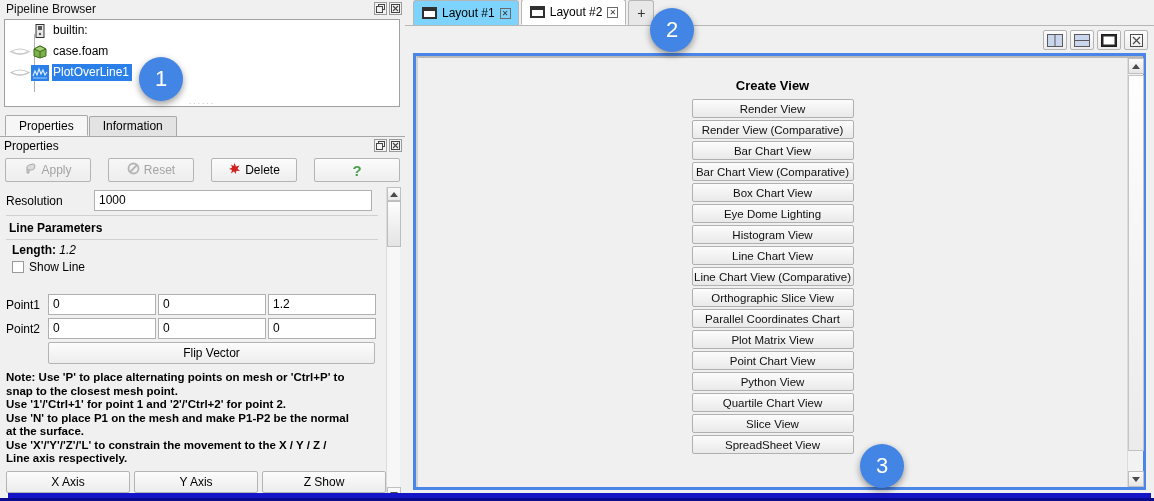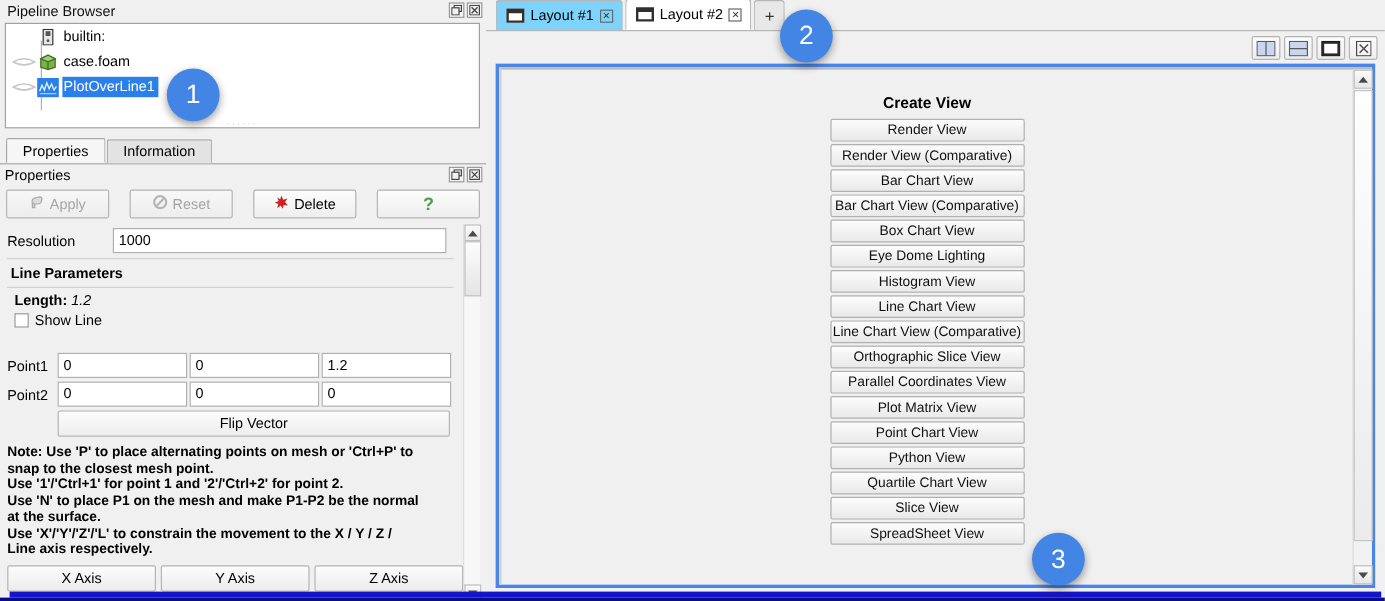--- a/index.html
+++ b/index.html
@@ -476,21 +476,21 @@
         <div>Use '1'/'Ctrl+1' for point 1 and '2'/'Ctrl+2' for point 2.</div>
         <div>Use 'N' to place P1 on the mesh and make P1-P2 be the normal</div>
         <div>at the surface.</div>
         <div>Use 'X'/'Y'/'Z'/'L' to constrain the movement to the X / Y / Z /</div>
         <div>Line axis respectively.</div>
       </div>
 
       <div id="axis-row">
         <div class="axis-btn">X Axis</div>
         <div class="axis-btn">Y Axis</div>
-        <div class="axis-btn">Z Axis</div>
+        <div class="axis-btn">Z Show</div>
       </div>
     </div>
 
     <div id="prop-scroll">
       <div class="sb-arrow" style="top:0;">
           <span class="tri-up"></span>
         </div>
       <div class="sb-track" style="top:14px; bottom:14px;"></div>
       <div class="sb-thumb" style="top:14px; height:46px;"></div>
       <div class="sb-arrow" style="bottom:0;">
@@ -551,21 +551,21 @@
           <div class="cv-btn">Render View</div>
           <div class="cv-btn">Render View (Comparative)</div>
           <div class="cv-btn">Bar Chart View</div>
           <div class="cv-btn">Bar Chart View (Comparative)</div>
           <div class="cv-btn">Box Chart View</div>
           <div class="cv-btn">Eye Dome Lighting</div>
           <div class="cv-btn">Histogram View</div>
           <div class="cv-btn">Line Chart View</div>
           <div class="cv-btn">Line Chart View (Comparative)</div>
           <div class="cv-btn">Orthographic Slice View</div>
-          <div class="cv-btn">Parallel Coordinates View</div>
+          <div class="cv-btn">Parallel Coordinates Chart</div>
           <div class="cv-btn">Plot Matrix View</div>
           <div class="cv-btn">Point Chart View</div>
           <div class="cv-btn">Python View</div>
           <div class="cv-btn">Quartile Chart View</div>
           <div class="cv-btn">Slice View</div>
           <div class="cv-btn">SpreadSheet View</div>
         </div>
       </div>
       <div id="view-scroll">
         <div class="vsb-arrow" style="top:0;">

